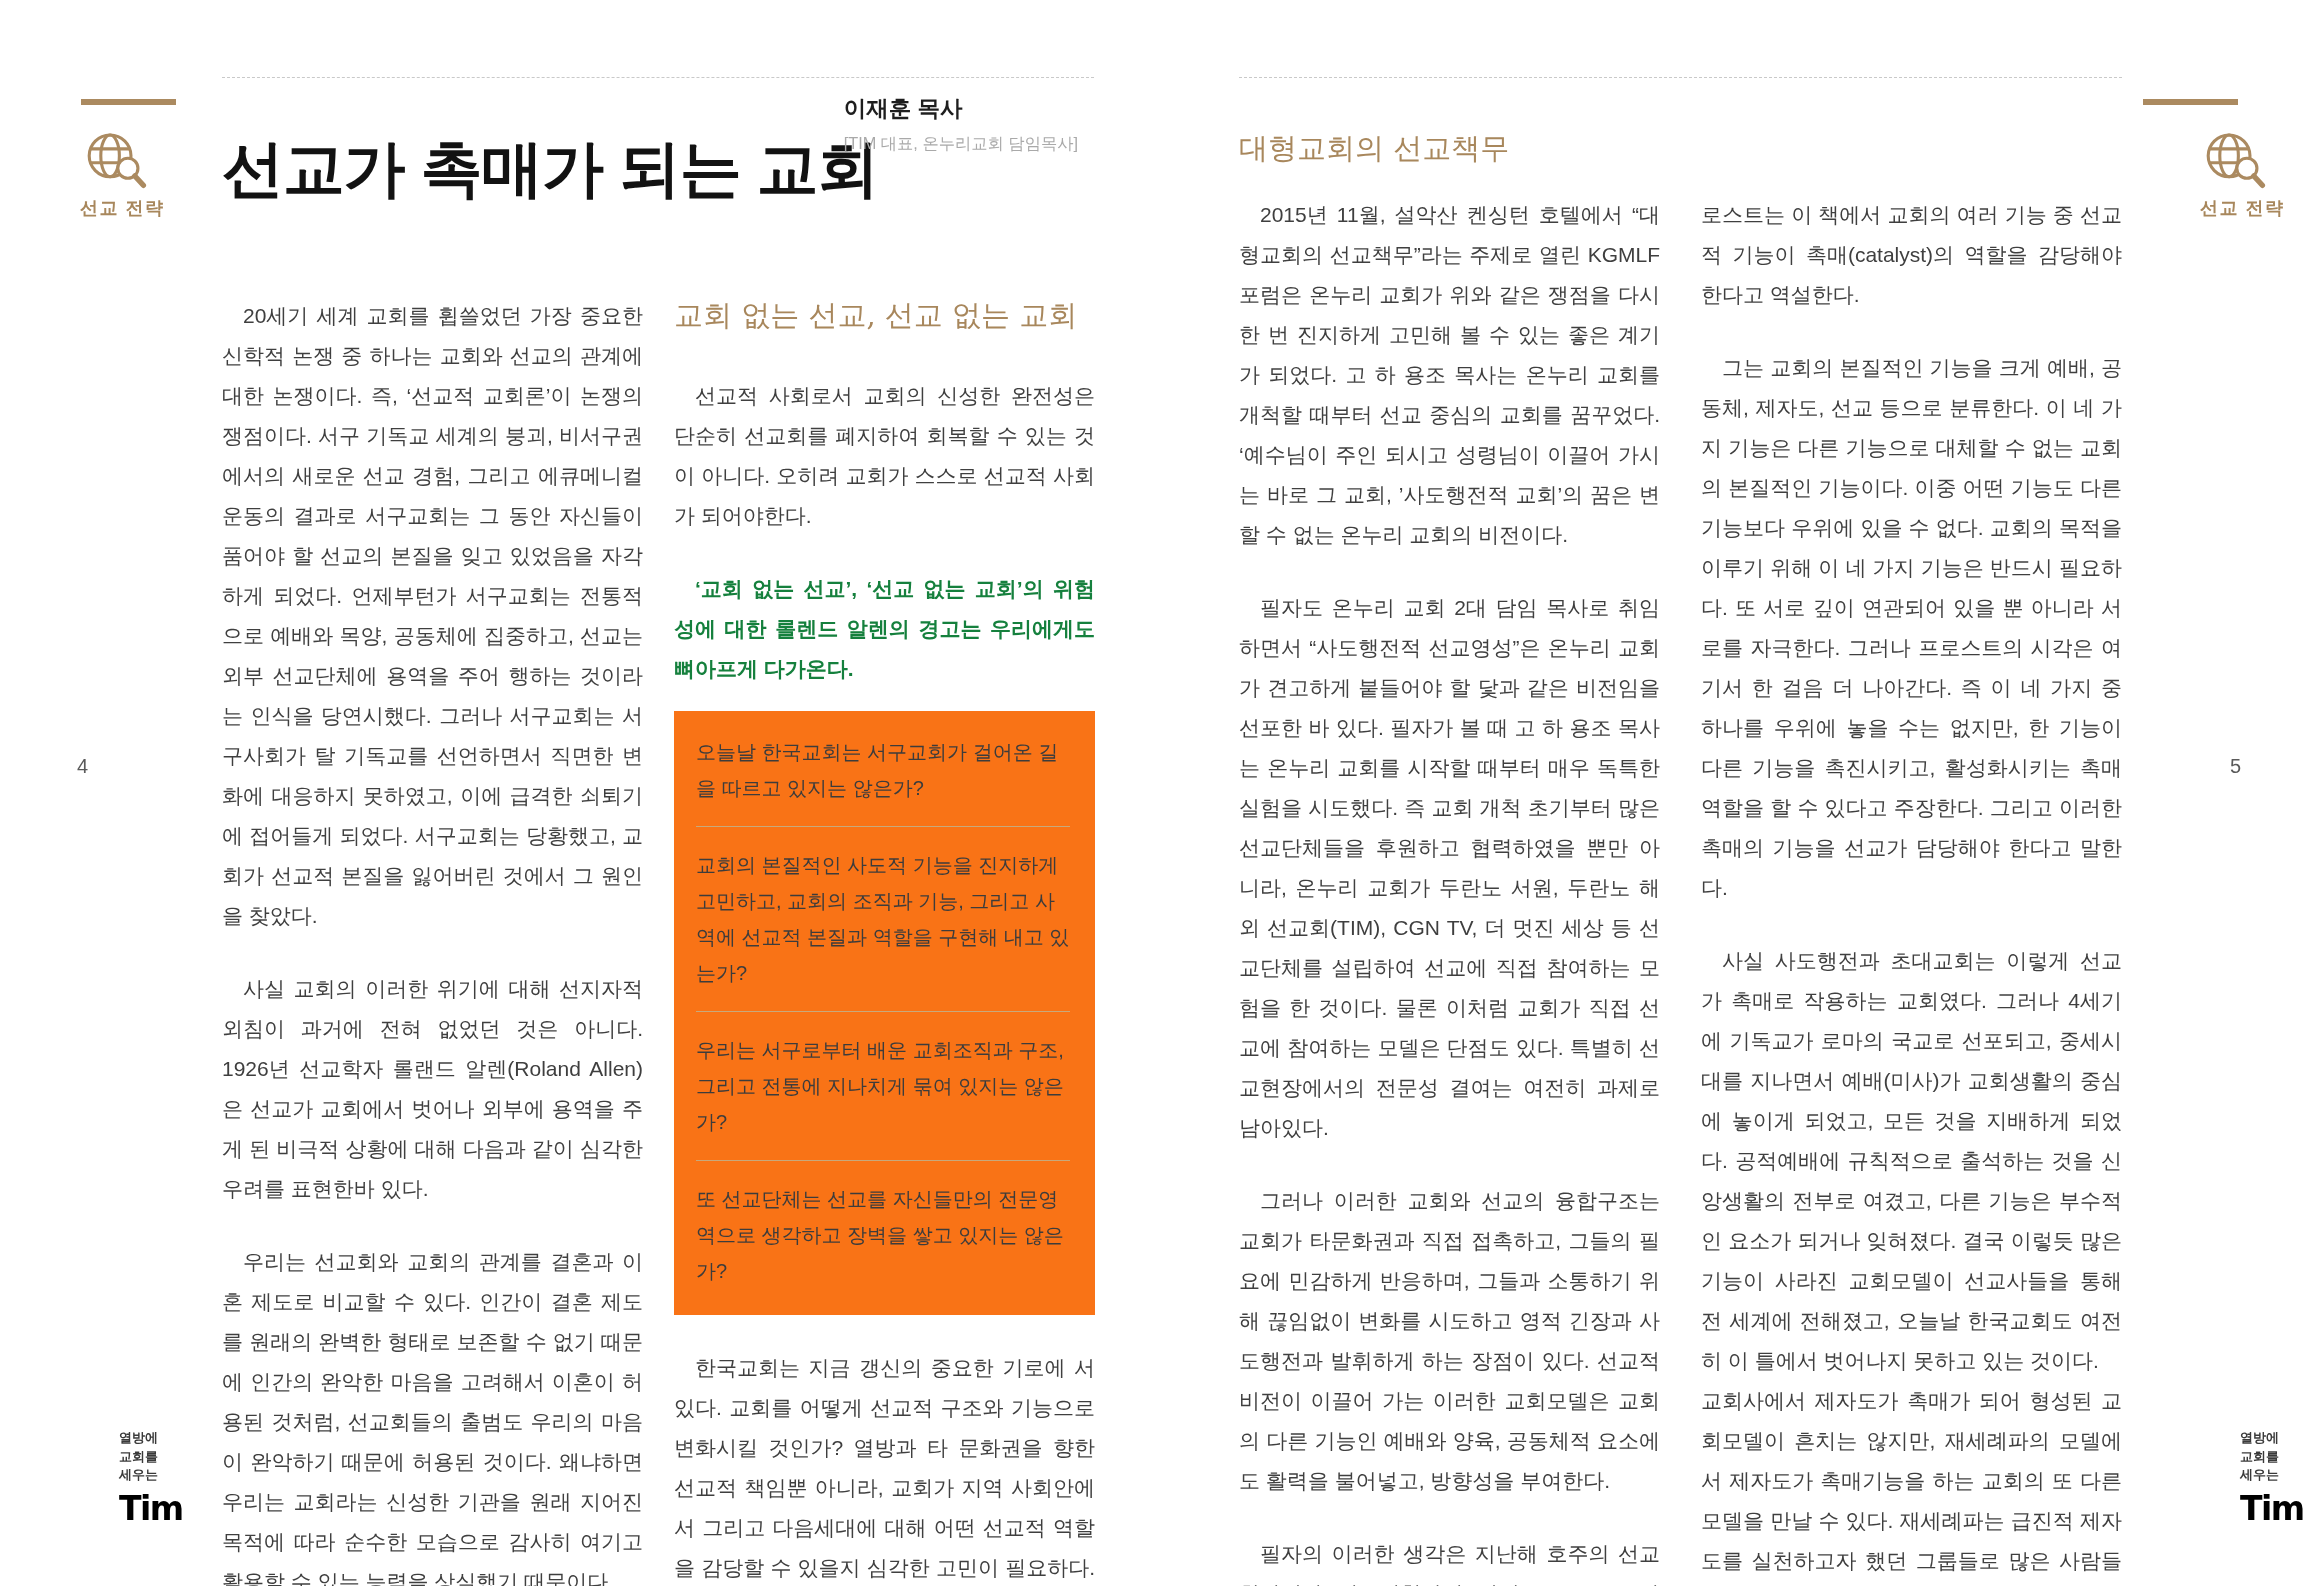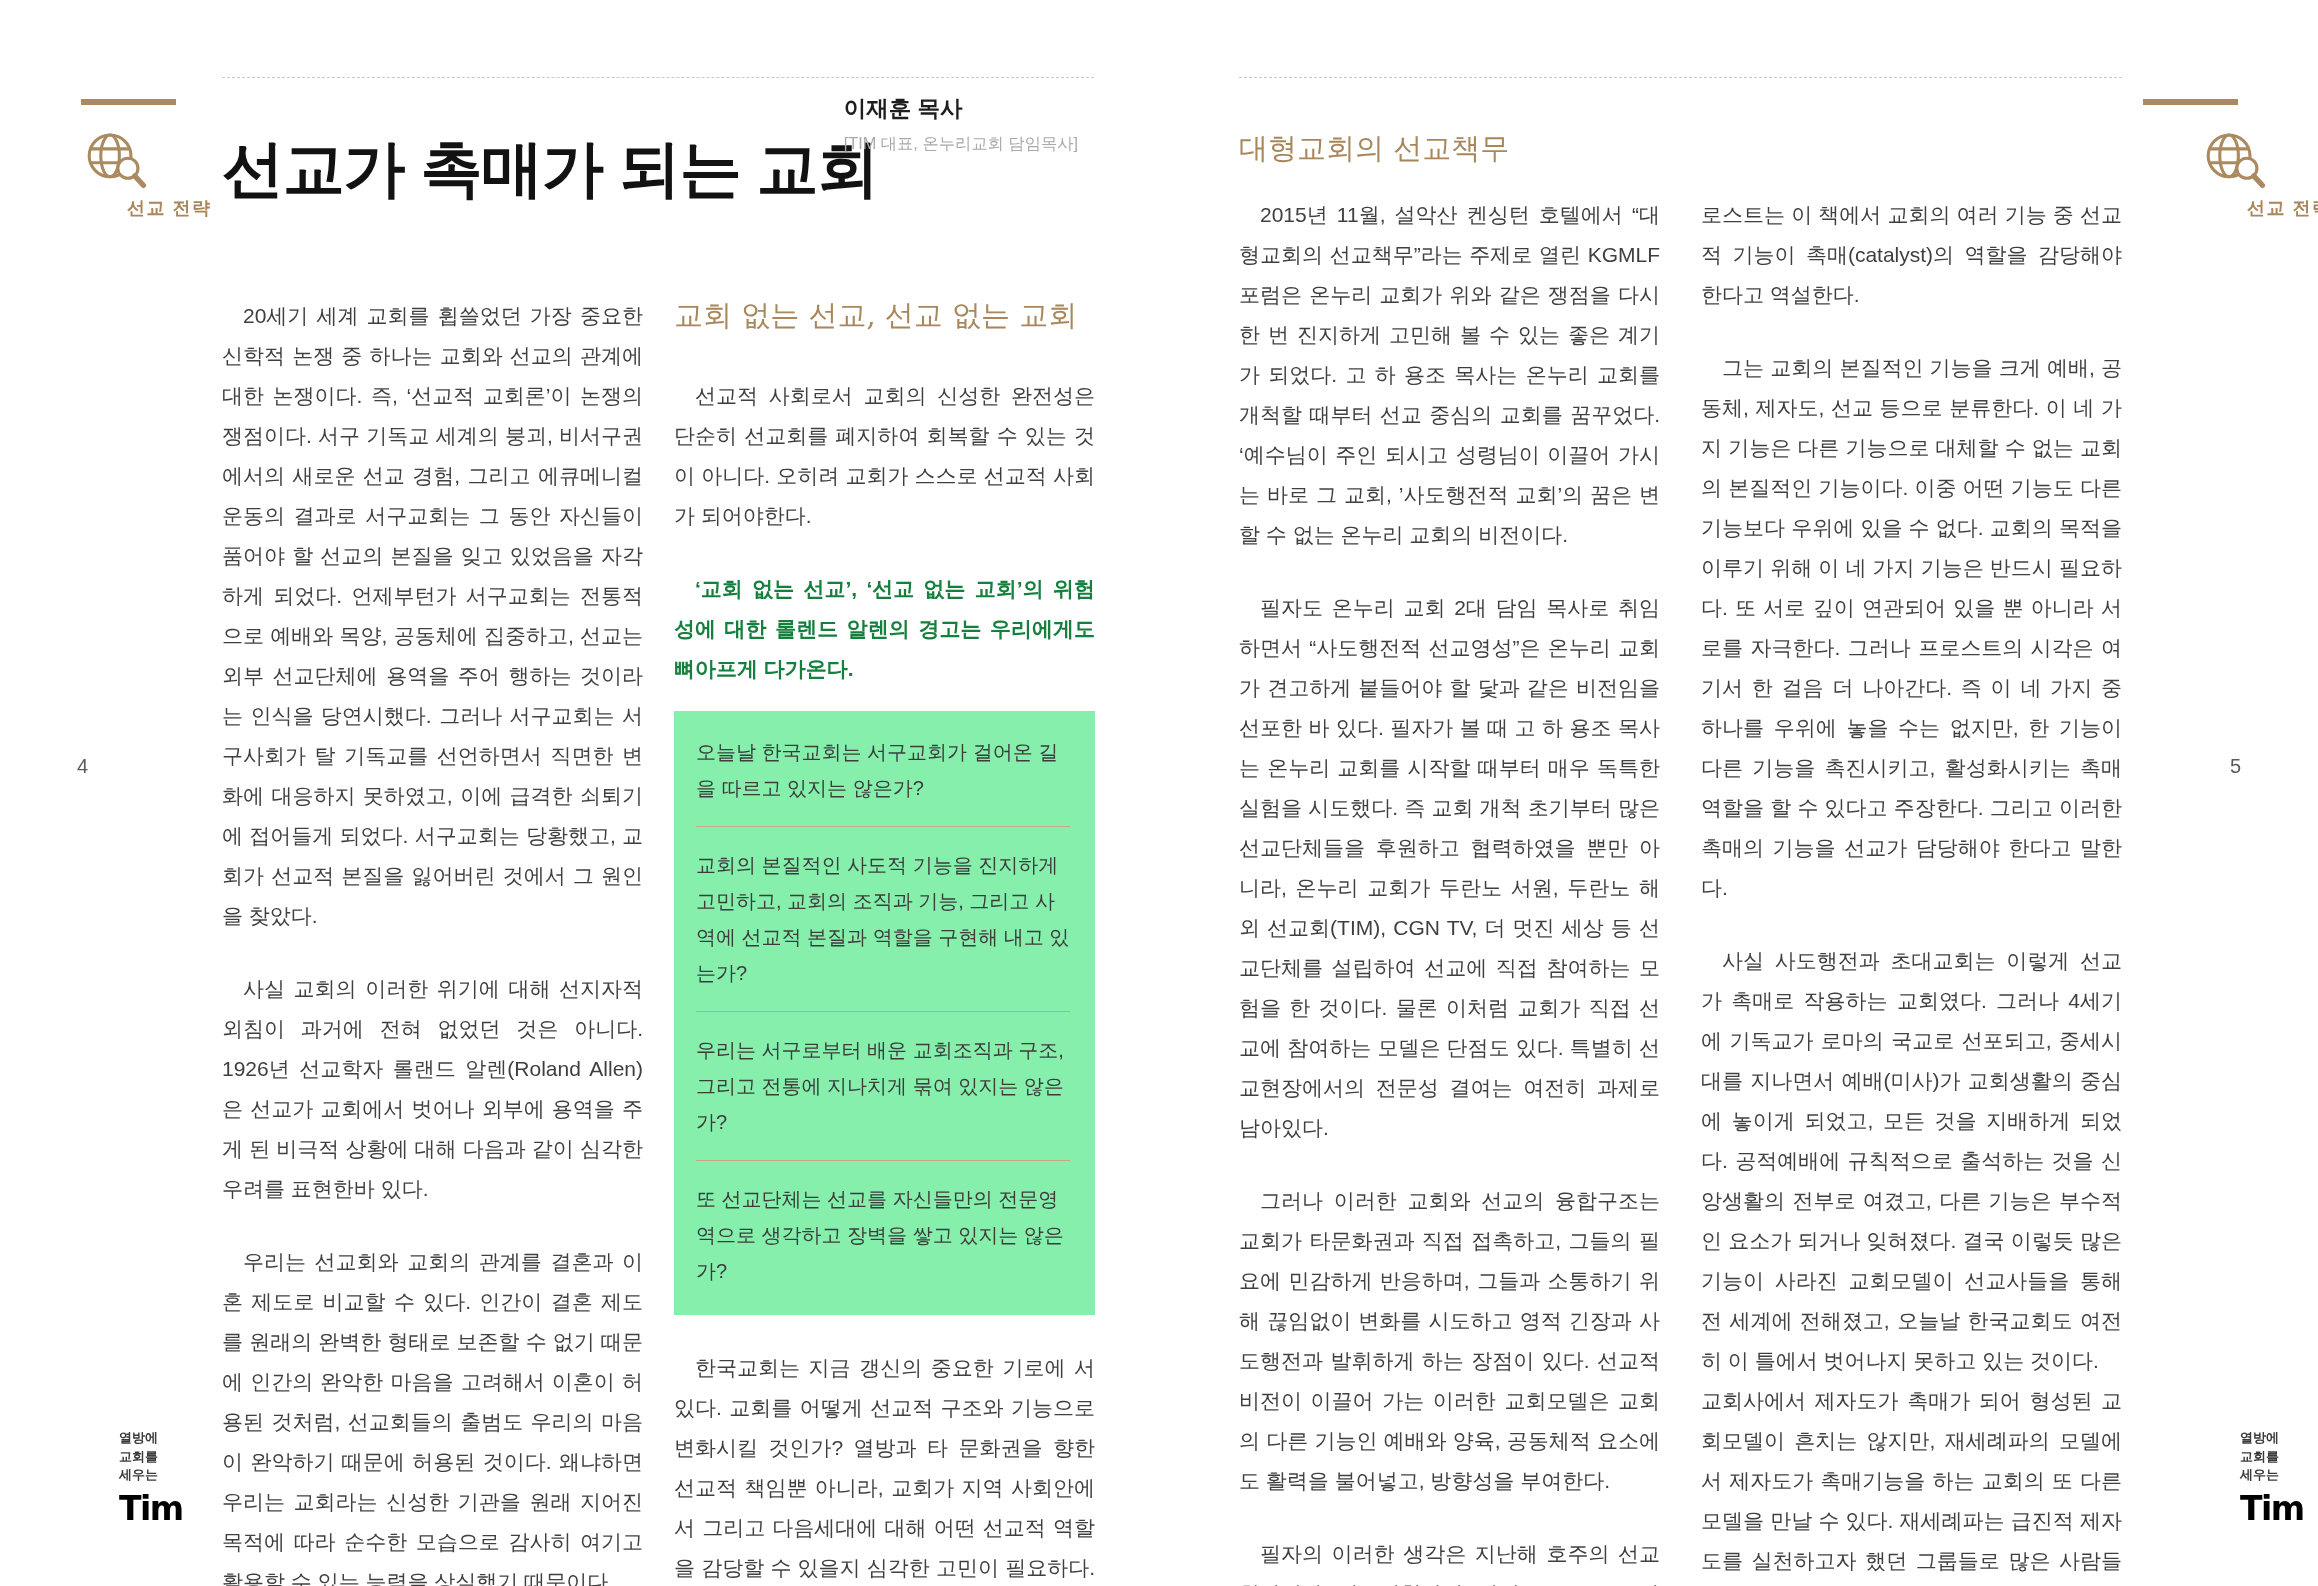--- a/index.html
+++ b/index.html
@@ -2,21 +2,21 @@
 <html style="font-size:12.4px"><head>
 <meta charset="utf-8">
 <style>
   html,body { margin:0; padding:0; background:#ffffff; }
   body { font-family:"Liberation Sans", sans-serif; }
   .spread { position:relative; width:2319px; height:1587px; background:#ffffff; overflow:hidden; }
 
   
   .accent-bar { position:absolute; width:95px; height:6.2px; background:#ab8a60; }
   .globe-wrap { position:absolute; width:65px; height:67px; }
-  .side-label { position:absolute; font-size:18px; font-weight:600; color:#a8875c; letter-spacing:1.5px; white-space:nowrap;margin-left:47px; }
+  .side-label { position:absolute; font-size:18px; font-weight:600; color:#a8875c; letter-spacing:1.5px; white-space:nowrap; }
   .pagenum { position:absolute; font-size:20px; color:#5a5a5a; }
   .footer-block { position:absolute;margin-left:38px; }
   .slogan-line { font-size:13px; line-height:18.6px; color:#3a3a3a; font-weight:600; }
   .tim-logo { margin-top:4.6px; font-size:33px; font-weight:900; color:#000000; letter-spacing:-1.5px; font-family:"DejaVu Sans", sans-serif; }
 
   
   .page-content { position:absolute; top:0; height:1587px; }
   .page-left  { left:222px; width:872px; }
   .page-right { left:1239px; width:883px; }
   .header-rule { position:absolute; top:77px; left:0; right:0; border-top:1.5px dashed #c9c9c9; }
@@ -33,21 +33,21 @@
   .page-right .col-2 { left:462px; top:195px; }
 
   .col-heading { font-family:"DejaVu Serif","Liberation Serif",serif; font-size:29px; font-weight:500; color:#a8875c; margin:0 0 40px 0; white-space:nowrap; }
   .page-heading { position:absolute; top:105px; left:0; font-family:"DejaVu Serif","Liberation Serif",serif; font-size:29px; font-weight:500; color:#a8875c; white-space:nowrap; }
 
   .body-text { font-size:21px; line-height:40px; color:#3f3f3f; text-align:justify; margin:0 0 33px 0; }
   .indent { text-indent:21px; }
   .tight { margin-bottom:0; }
   .warning { font-weight:700; color:#15803d; margin-bottom:22px; }
 
-  .qbox { background:#86efac; padding:23px 25px 26px 22px; margin:0 0 33px 0; }
+  .qbox { background:#f97316; padding:23px 25px 26px 22px; margin:0 0 33px 0; }
   .qbox .q { font-size:20px; line-height:36px; color:#3c3c3c; text-align:left; margin:0; }
   .qbox .q-sep { border:0; border-top:0.8px solid #c8a97c; margin:20px 0; }
 </style>
 </head>
 <body>
 
 <div class="spread">
 
   <div class="accent-bar" style="left:81px; top:99px;"></div>
   <div class="globe-wrap" style="left:83px; top:127px;">

